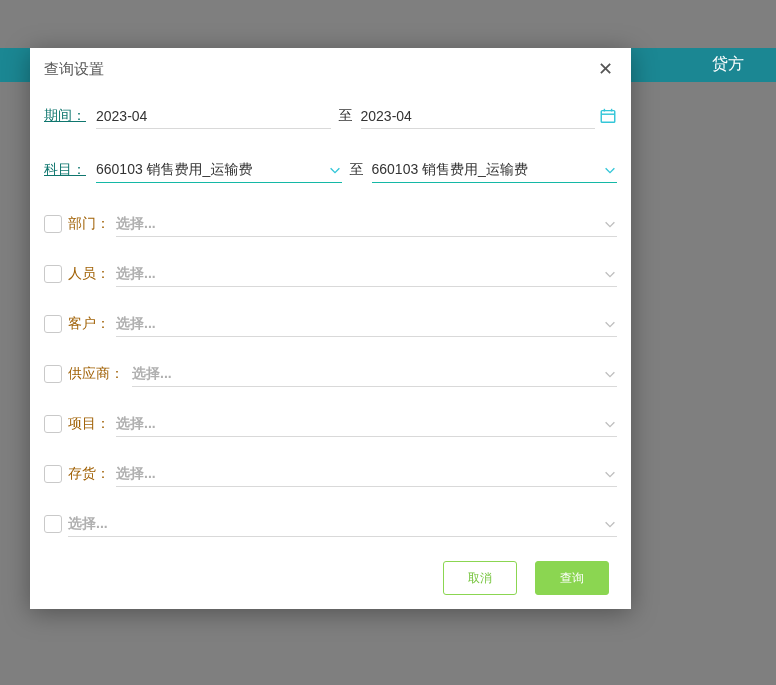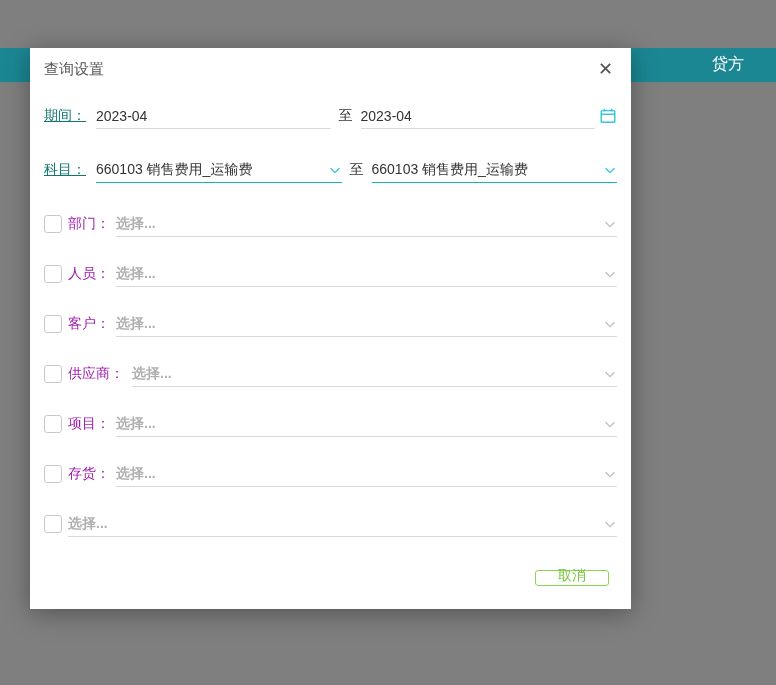--- a/index.html
+++ b/index.html
@@ -119,21 +119,21 @@
   .cbx {
     width: 18px; height: 18px;
     border: 1px solid #c9c9c9;
     border-radius: 3px;
     margin-right: 6px;
     flex-shrink: 0;
     cursor: pointer;
   }
   .filt-label {
     width: 64px;
-    color: #a21caf;
+    color: #a16207;
     flex-shrink: 0;
   }
   .filt-label.narrow { width: 48px; }
   .filt-input {
     flex: 1;
     border-bottom: 1px solid #d9d9d9;
     height: 26px;
     display: flex;
     align-items: center;
     font-weight: bold;
@@ -145,26 +145,26 @@
   .modal-footer {
     height: 62px;
     display: flex;
     align-items: center;
     justify-content: flex-end;
     padding: 0 22px;
     gap: 18px;
     border-top: 0;
   }
   .btn {
-    height: 16px;
+    height: 34px;
     min-width: 74px;
     border-radius: 3px;
-    font-size: 14px;
-    display: flex;
-    align-items: flex-end;
+    font-size: 12px;
+    display: flex;
+    align-items: center;
     justify-content: center;
     cursor: pointer;
   }
   .btn-cancel {
     background: #fff;
     border: 1px solid #8bd651;
     color: #76c43d;
   }
   .btn-query {
     background: #8bd651;
@@ -318,15 +318,18 @@
           </div>
         </div>
 
     </div>
   </div>
 
   <div class="modal-footer">
     <div class="btn btn-cancel">
       <span>取消</span>
     </div>
+    <div class="btn btn-query">
+      <span>查询</span>
+    </div>
   </div>
 
 </div>
 
 </body></html>

